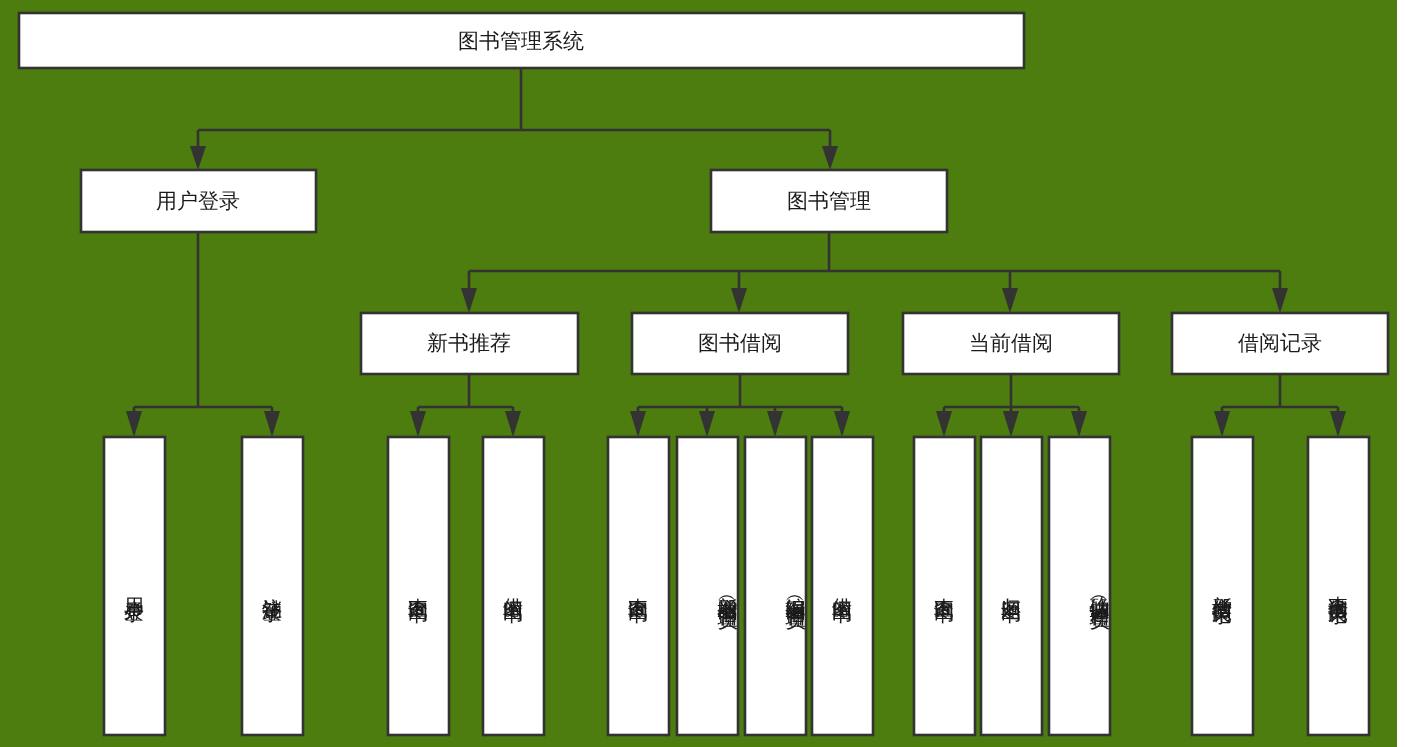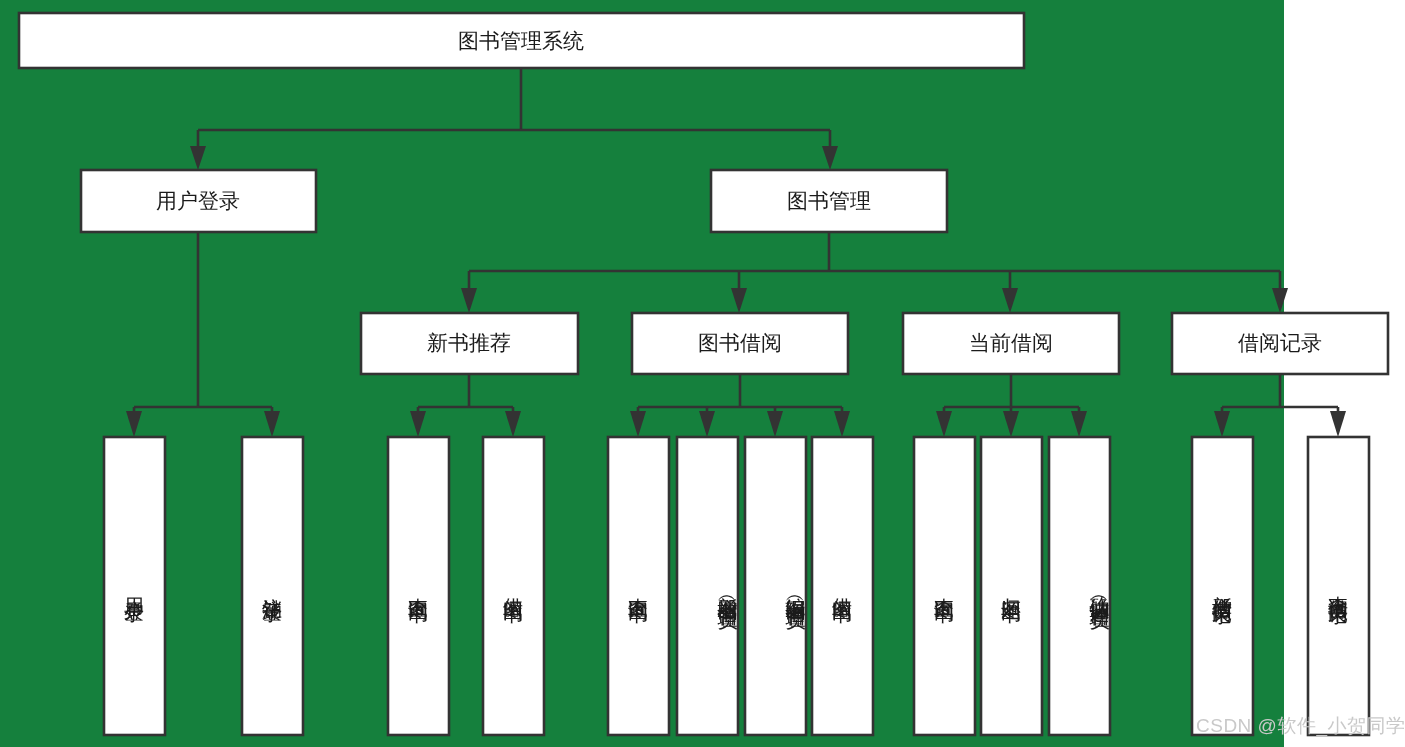--- a/index.html
+++ b/index.html
@@ -8,23 +8,23 @@
     background: #ffffff;
   }
   body {
     width: 1405px;
     height: 747px;
     font-family: "Liberation Sans", "DejaVu Sans", sans-serif;
     overflow: hidden;
   }
   #diagram-root {
     position: relative;
-    width: 1284px;
+    width: 1397px;
     height: 747px;
-    background: #15803d;
+    background: #4d7c0f;
   }
   svg#flow-svg {
     position: absolute;
     left: 0;
     top: 0;
     width: 1405px;
     height: 747px;
   }
   .node-box {
     fill: #ffffff;
@@ -207,15 +207,14 @@
   <div class="vert-label" style="left:745px; top:437px; width:61px; height:298px; align-items:flex-start; padding-top:8px; box-sizing:border-box;">编辑图书（管理员）</div>
   <div class="vert-label" style="left:812px; top:437px; width:61px; height:298px;">借阅图书</div>
 
   <div class="vert-label" style="left:914px; top:437px; width:61px; height:298px;">查询图书</div>
   <div class="vert-label" style="left:981px; top:437px; width:61px; height:298px;">归还图书</div>
   <div class="vert-label" style="left:1049px; top:437px; width:61px; height:298px; align-items:flex-start; padding-top:8px; box-sizing:border-box;">确认归还（管理员）</div>
 
   <div class="vert-label" style="left:1192px; top:437px; width:61px; height:298px;">新增借阅记录</div>
   <div class="vert-label" style="left:1308px; top:437px; width:61px; height:298px;">查询借阅记录</div>
 
-  <div class="watermark" style="left:1196px; top:713px;">CSDN @软件_小贺同学</div>
 
 </div>
 
 </body></html>

